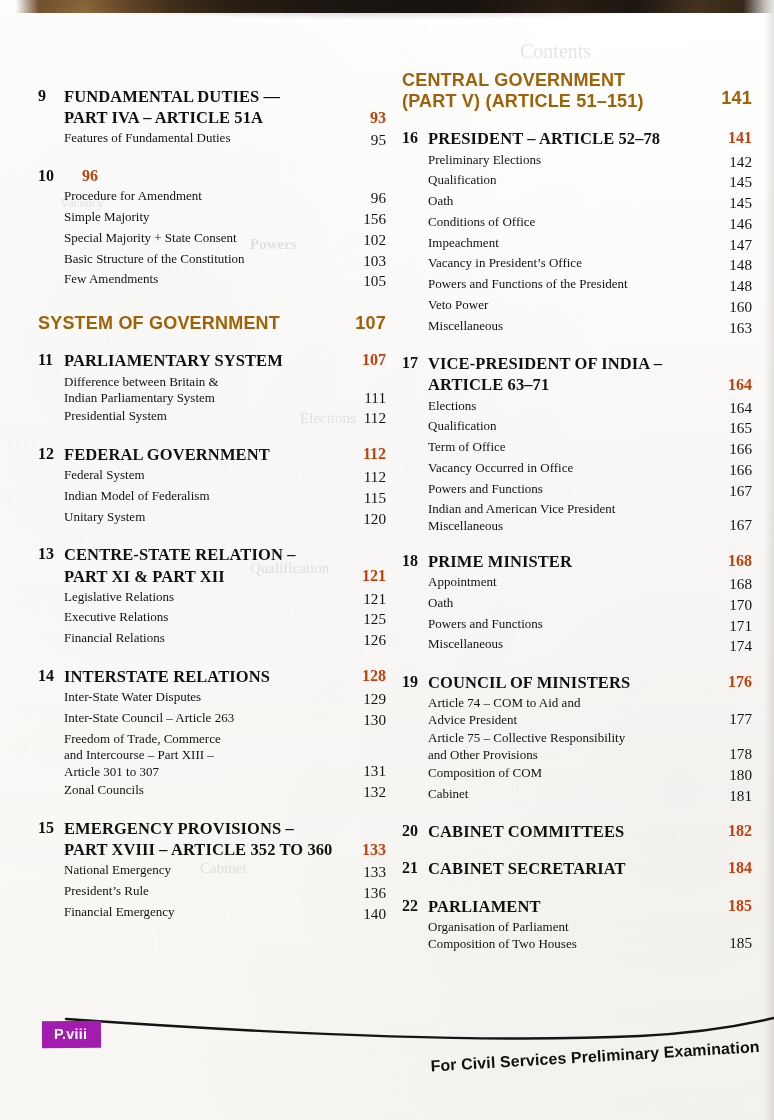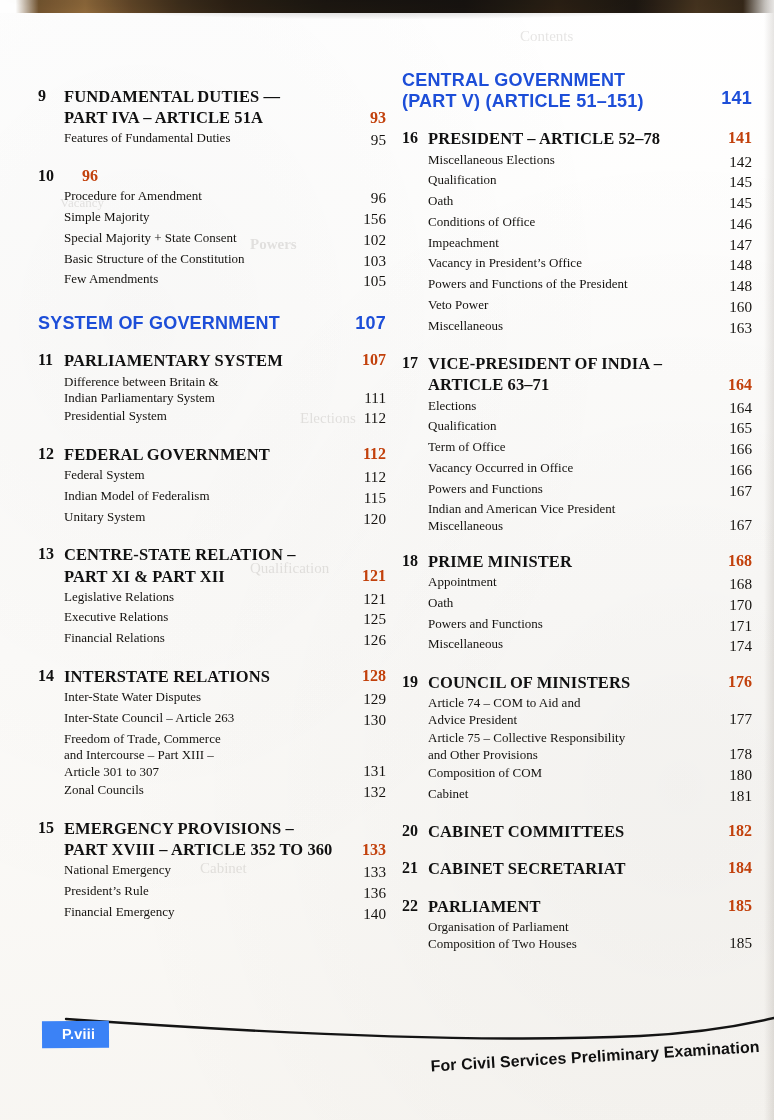--- a/index.html
+++ b/index.html
@@ -82,21 +82,21 @@
   .col-right { left: 402px; width: 350px; }
 
   
   .section-head {
     display: flex;
     align-items: baseline;
     font-family: "Liberation Sans", sans-serif;
     font-weight: bold;
     font-size: 18px;
     letter-spacing: .2px;
-    color: #1d4ed8;
+    color: #a16207;
     margin: 22px 0 12px 0;
     gap: 32px;
   }
   .section-head .sh-title { flex: 1 1 auto; padding-right: 10px; line-height: 1.18; }
   .section-head .sh-page  { flex: 0 0 auto; font-size: 18px; }
 
   
   .section-head.two-line { margin-top: 0; align-items: flex-start; }
   .section-head.two-line .sh-page { align-self: flex-end; position: relative; top: -3px; }
 
@@ -168,26 +168,26 @@
   .footer-curve {
     position: absolute;
     left: 0; bottom: 0;
     width: 774px; height: 120px;
     pointer-events: none;
   }
   .page-badge {
     position: absolute;
     left: 42px;
     top: 1021px;
-    background: #3b82f6;
+    background: #a21caf;
     color: #ffffff;
     font-family: "Liberation Sans", sans-serif;
     font-weight: bold;
     font-size: 14.5px;
-    padding: 5px 14px 6px 20px;
+    padding: 5px 14px 6px 12px;
     letter-spacing: .2px;
     transform: rotate(-0.4deg);
   }
   .footer-note {
     position: absolute;
     right: 14px;
     top: 1038px;
     font-family: "Liberation Sans", sans-serif;
     font-weight: bold;
     font-size: 16px;
@@ -204,21 +204,21 @@
 <div id="page-photo">
   <div class="paper-sheen"></div>
   <div class="desk-top"></div>
   <div class="edge-right"></div>
 
   <div class="ghost" style="left:60px; top:195px; font-size:13px;">Vacancy</div>
   <div class="ghost" style="left:250px; top:236px; font-size:15px;font-weight:bold;">Powers</div>
   <div class="ghost" style="left:300px; top:410px; font-size:15px;">Elections</div>
   <div class="ghost" style="left:250px; top:560px; font-size:15px;">Qualification</div>
   <div class="ghost" style="left:200px; top:860px; font-size:15px;">Cabinet</div>
-  <div class="ghost" style="left:520px; top:28px; font-size:15px;">Contents</div>
+  <div class="ghost" style="left:520px; top:40px; font-size:20px;">Contents</div>
 </div>
 
 <div id="content">
 
   <div class="col col-left" id="col-left">
       <div class="chapter two-line">
         <div class="ch-num">9</div>
         <div class="ch-title">FUNDAMENTAL DUTIES —
 PART IVA – ARTICLE 51A</div>
         <div class="ch-page">93</div>
@@ -351,21 +351,21 @@
         <div class="sh-title" style="white-space: pre-line;">CENTRAL GOVERNMENT
 (PART V) (ARTICLE 51–151)</div>
         <div class="sh-page">141</div>
       </div>
       <div class="chapter">
         <div class="ch-num">16</div>
         <div class="ch-title">PRESIDENT – ARTICLE 52–78</div>
         <div class="ch-page">141</div>
       </div>
       <div class="sub">
-        <div class="sub-label">Miscellaneous Elections</div>
+        <div class="sub-label">Preliminary Elections</div>
         <div class="sub-page">142</div>
       </div>
       <div class="sub">
         <div class="sub-label">Qualification</div>
         <div class="sub-page">145</div>
       </div>
       <div class="sub">
         <div class="sub-label">Oath</div>
         <div class="sub-page">145</div>
       </div>

